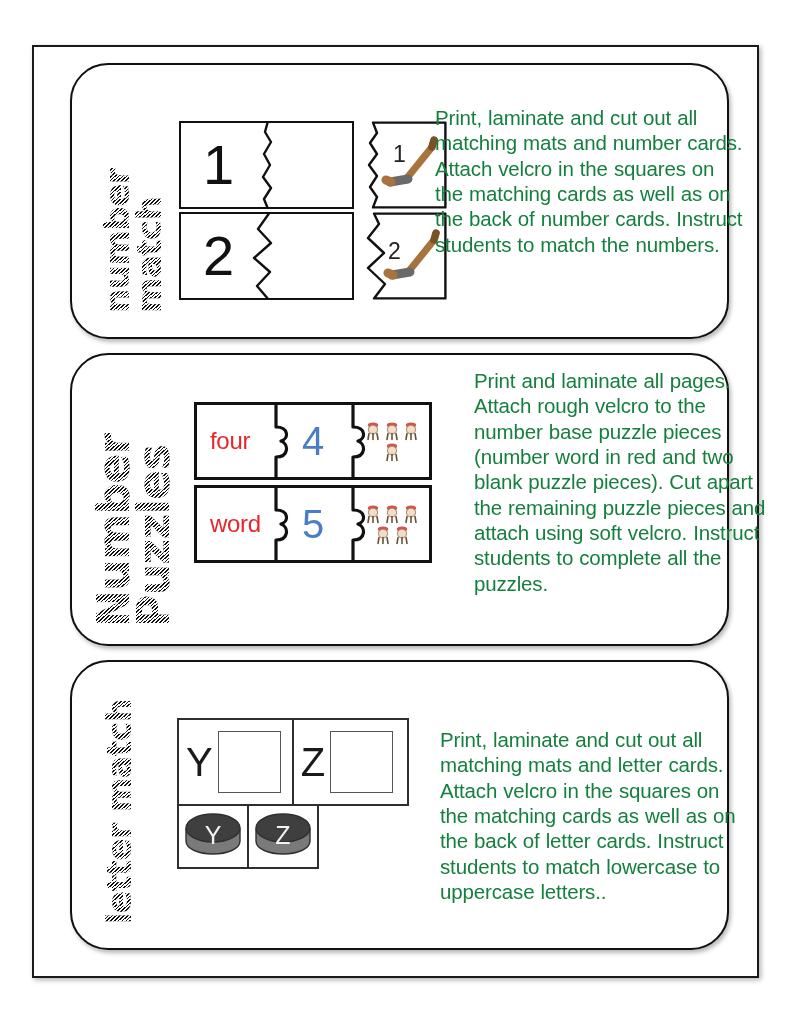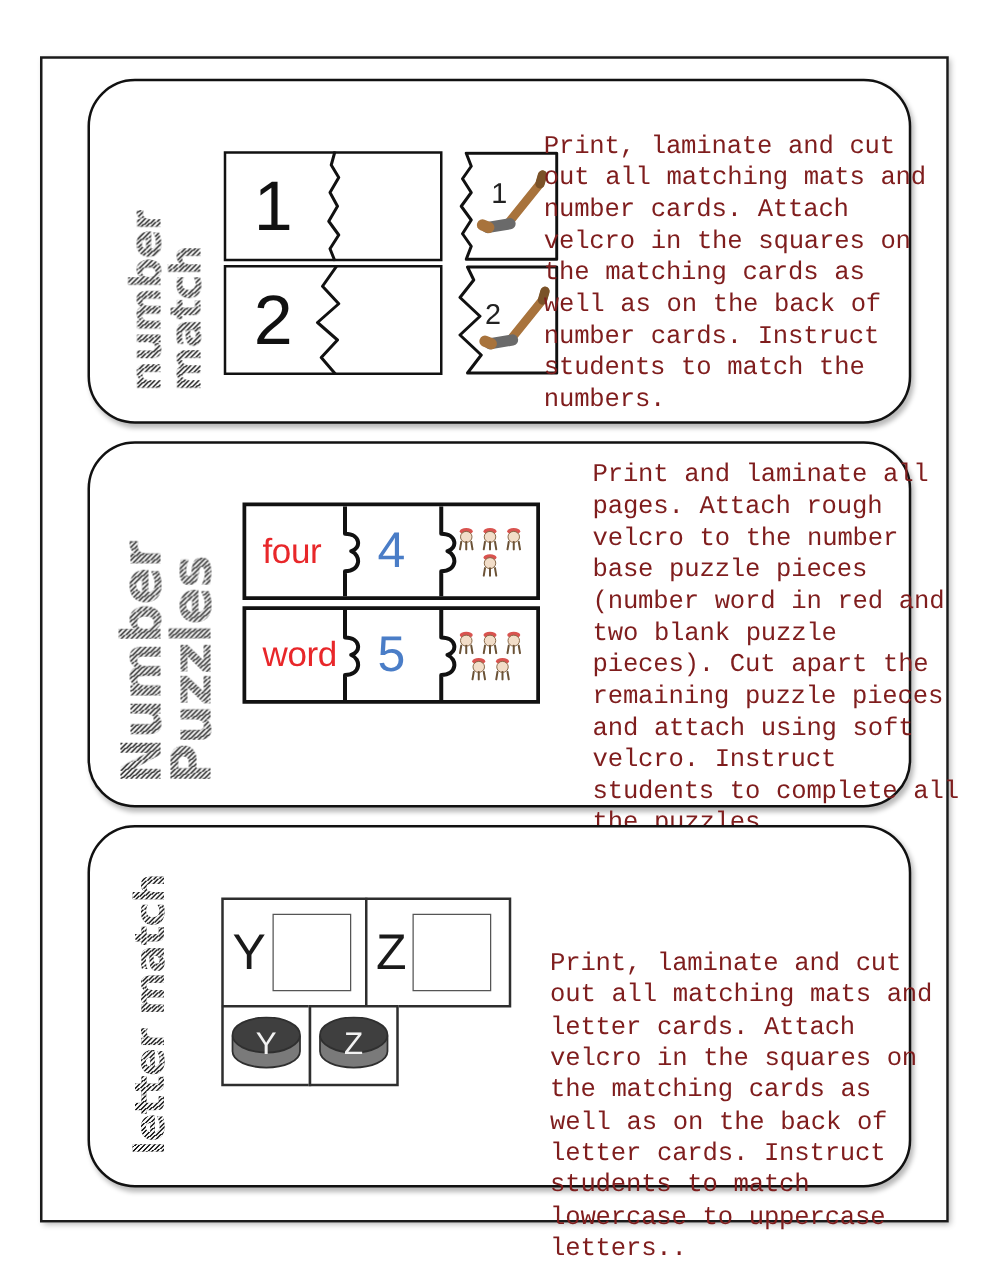--- a/index.html
+++ b/index.html
@@ -70,30 +70,30 @@
   }
   .vlabel-line { display: block; }
 
   #label-0 { left: 30px; top: 248px; font-size: 34px; line-height: 0.94em; }
   #label-1 { left: 22px; top: 272px; font-size: 44px; line-height: 0.92em; }
   #label-2 { left: 32px; top: 262px; font-size: 33px; line-height: 0.94em; }
 
   
   .instructions {
     position: absolute;
-    font-family: Liberation Mono, monospace;
+    font-family: Liberation Sans, sans-serif;
     font-size: 20.5px;
     line-height: 1.235em;
     letter-spacing: -0.15px;
-    color: #7f1d1d;
+    color: #15803d;
     word-spacing: 0.5px;
   }
   #text-0 { left: 363px; top: 40px;  width: 312px; }
   #text-1 { left: 382px; top: 13px;  width: 300px; margin-left: 20px; }
-  #text-2 { left: 368px; top: 65px;  width: 306px; margin-top: 32px; }
+  #text-2 { left: 368px; top: 65px;  width: 306px; }
 
   
   .gfx { position: absolute; }
   #gfx-0 { left: 107px; top: 56px; }
 
   .nm-row { position: relative; height: 88px; margin-bottom: 3px; }
   .nm-mat {
     position: absolute;
     left: 0; top: 0;
     width: 175px; height: 88px;
@@ -146,21 +146,21 @@
     box-sizing: border-box;
     background: #ffffff;
     margin-bottom: 5px;
     overflow: hidden;
   }
   .np-word {
     position: absolute;
     left: 13px; top: 50%;
     transform: translateY(-50%);
     font-family: "Liberation Sans", sans-serif;
-    font-size: 28px;
+    font-size: 24px;
     color: #e8272a;
     letter-spacing: -0.3px;
   }
   .np-num {
     position: absolute;
     left: 105px; top: 50%;
     transform: translateY(-50%);
     font-family: "Liberation Sans", sans-serif;
     font-size: 40px;
     color: #4a7dc7;

